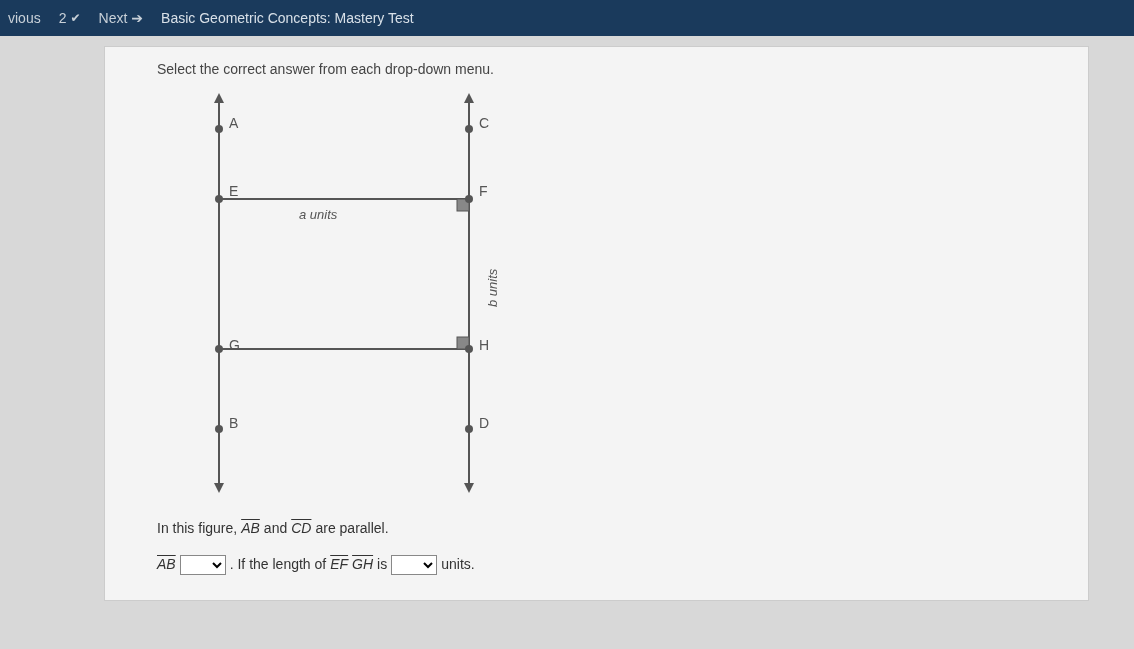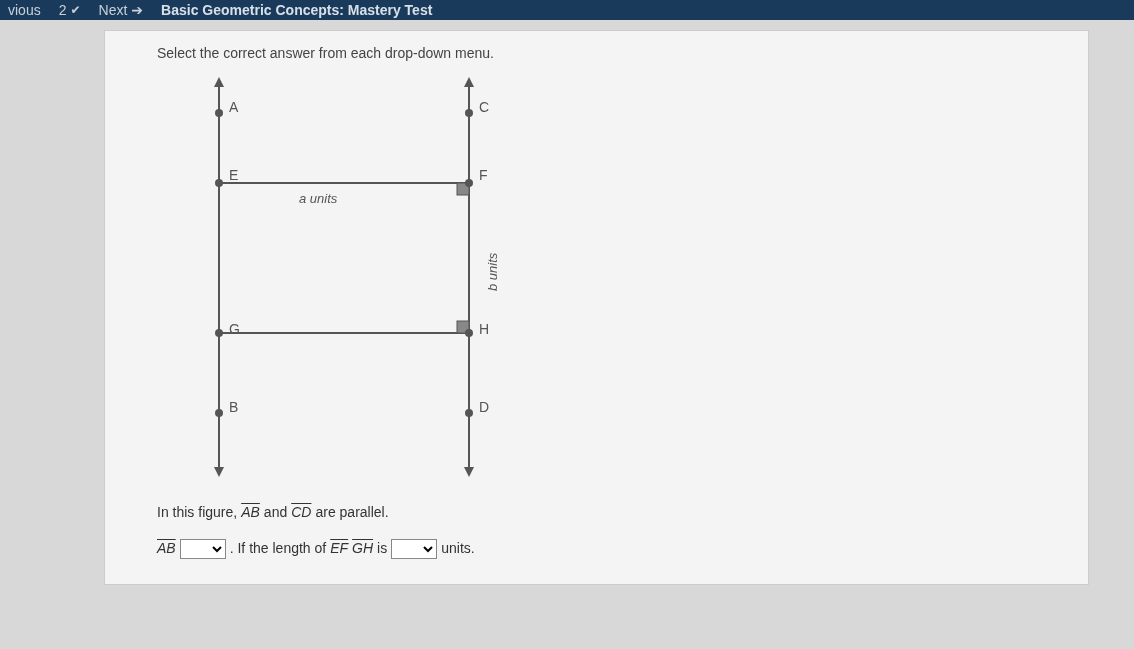--- a/index.html
+++ b/index.html
@@ -6,28 +6,28 @@
     body {
       font-family: Arial, Helvetica, sans-serif;
       background: #d8d8d8;
       width: 1134px;
       height: 649px;
       overflow: hidden;
     }
     .header {
       background: #1a3a5c;
       color: #c8d0d8;
-      height: 20px;
+      height: 36px;
       display: flex;
       align-items: center;
       padding: 0 8px;
       font-size: 14px;
     }
     .header-item { margin-right: 18px; display:flex; align-items:center; }
-    .header-title { color: #d8e0e8; font-weight: bold; text-align: right; }
+    .header-title { color: #d8e0e8; font-weight: normal; text-align: right; }
     .check-icon { margin-left:4px; font-size:12px; }
     .next-arrow { margin-left:4px; }
     .content-outer {
       padding: 10px 0 0 104px;
     }
     .content {
       background: #f4f4f4;
       width: 985px;
       padding: 14px 24px 24px 24px;
       border: 1px solid #ccc;

